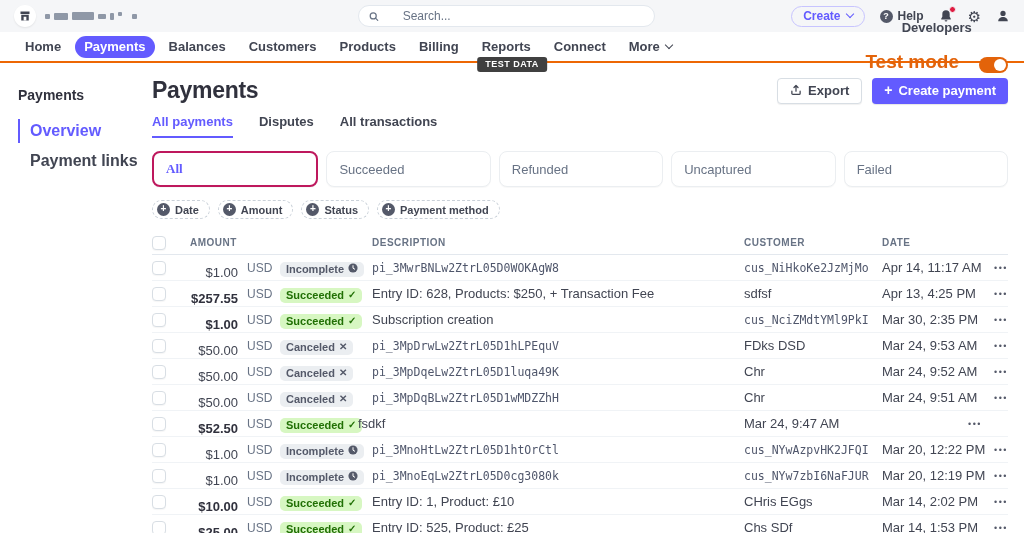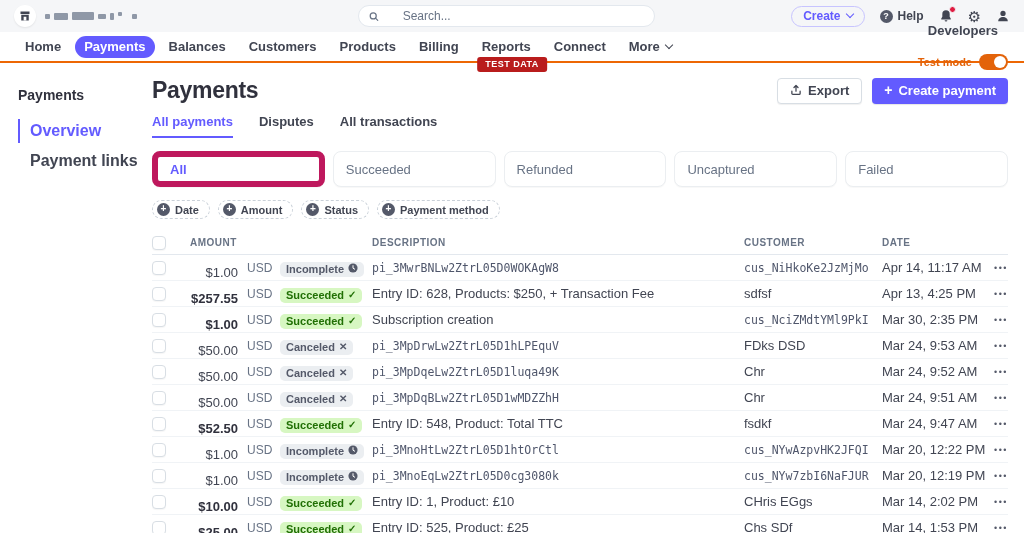--- a/index.html
+++ b/index.html
@@ -23,24 +23,24 @@
   .bell-dot { position:absolute; top:-3px; right:-3px; width:7px; height:7px; border-radius:50%; background:#df1b41; border:1.5px solid #f5f6f8; }
   .gear { font-size:15px; color:#414552; cursor:pointer; line-height:1; }
   .personwrap { display:flex; cursor:pointer; }
 
   
   .navbar { height:31px; background:#fff; display:flex; align-items:center; padding:0 16px; border-bottom:2px solid #ed6704; position:relative; }
   .nav-item { font-size:13px; font-weight:600; color:#414552; padding:3px 9px 4px; border-radius:999px; margin-right:5px; display:flex; align-items:center; gap:6px; cursor:pointer; white-space:nowrap; }
   .nav-item.active { background:#635bff; color:#fff; }
   .nav-right { margin-left:auto; display:flex; align-items:center; gap:16px;flex-direction:column; }
   .developers { font-size:13px; font-weight:600; color:#414552; cursor:pointer; }
-  .testmode { display:flex; align-items:center; gap:7px; font-size:11px; font-weight:700; color:#e3630a; cursor:pointer; }
+  .testmode { display:flex; align-items:flex-end; gap:20px; font-size:19px; font-weight:700; color:#e3630a; cursor:pointer; }
   .toggle { width:29px; height:16px; border-radius:999px; background:#e3630a; position:relative; }
   .toggle .knob { position:absolute; right:2px; top:2px; width:12px; height:12px; border-radius:50%; background:#fff; }
-  .test-data-badge { position:absolute; left:50%; bottom:-11px; transform:translateX(-50%); background:#b91c1c; color:#fff; font-size:9px; font-weight:700; letter-spacing:.5px; padding:2px 8px 3px; border-radius:3px; z-index:4; }
+  .test-data-badge { position:absolute; left:50%; bottom:-11px; transform:translateX(-50%); background:#404040; color:#fff; font-size:9px; font-weight:700; letter-spacing:.5px; padding:2px 8px 3px; border-radius:3px; z-index:4; }
 
   
   .content { display:flex; height:469px; }
   .sidebar { width:140px; flex-shrink:0; padding:24px 0 0 18px; }
   .sidebar-title { font-size:14px; font-weight:700; color:#30313d; margin-bottom:16px; }
   .side-item { font-size:16px; font-weight:600; color:#414552; padding:3px 0 3px 10px; border-left:2px solid transparent; margin-bottom:6px; cursor:pointer; }
   .side-item.active { color:#635bff; border-left-color:#635bff; }
 
   .main { flex:1; min-width:0; padding:14px 16px 0 12px; }
   .title-row { display:flex; align-items:center; }
@@ -50,21 +50,21 @@
   .btn-export { background:#fff; color:#414552; border:1px solid #d8dee4; box-shadow:0 1px 1px rgba(0,0,0,.06); }
   .btn-create { background:#635bff; color:#fff; box-shadow:0 1px 1px rgba(0,0,0,.1); }
   .plus-glyph { font-size:14px; font-weight:600; line-height:1; }
 
   .tabs { display:flex; gap:26px; margin-top:10px; border-bottom:1px solid transparent; }
   .tab { font-size:13px; font-weight:600; color:#414552; padding-bottom:7px; border-bottom:2px solid transparent; cursor:pointer; }
   .tab.active { color:#635bff; border-bottom-color:#635bff;text-align:right; }
 
   .filter-cards { display:flex; gap:8px; margin-top:12px; }
   .fcard { flex:1; height:36px; border:1px solid #ebeef1; border-radius:8px; background:#fff; display:flex; align-items:center; padding:0 12px; font-size:13px; color:#687385; box-shadow:0 1px 1px rgba(0,0,0,.03); cursor:pointer; }
-  .fcard.active { border:6px solid #be185d; color:#635bff; font-weight:600; }
+  .fcard.active { border:2px solid #be185d; color:#635bff; font-weight:600;font-family:Liberation Serif, serif; }
 
   .chips { display:flex; gap:8px; margin-top:13px; }
   .chip { display:flex; align-items:center; gap:5px; border:1px dashed #c9d0d8; border-radius:999px; padding:2px 10px 2px 4px; font-size:11px; font-weight:700; color:#414552; cursor:pointer; }
   .chip-plus { width:13px; height:13px; border-radius:50%; background:#545969; color:#fff; font-size:10px; line-height:12px; text-align:center; }
 
   
   .table { margin-top:12px; }
   .trow { display:grid; grid-template-columns:26px 60px 42px 78px 1fr 138px 100px 26px; align-items:center; height:26px; border-bottom:1px solid #f0f3f6; }
   .trow.thead { height:24px; border-bottom:1px solid #e3e8ee; }
   .th { font-size:10px; font-weight:700; color:#687385; letter-spacing:.5px; }
@@ -332,21 +332,20 @@
             <span class="dots">•••</span>
           </div>
           <div class="trow">
             <span class="checkbox"></span>
             <span class="cell-amount bold">$52.50</span>
             <span class="cell-cur">USD</span>
             <span><span class="badge succeeded">
                 <span>Succeeded</span>
                 <span class="glyph">✓</span>
               </span></span>
-            <span class="cell-desc">Entry ID: 548, Product: Total TTC</span>
             <span class="cell-cust">fsdkf</span>
             <span class="cell-date">Mar 24, 9:47 AM</span>
             <span class="dots">•••</span>
           </div>
           <div class="trow">
             <span class="checkbox"></span>
             <span class="cell-amount">$1.00</span>
             <span class="cell-cur">USD</span>
             <span><span class="badge incomplete">
                 <span>Incomplete</span>

